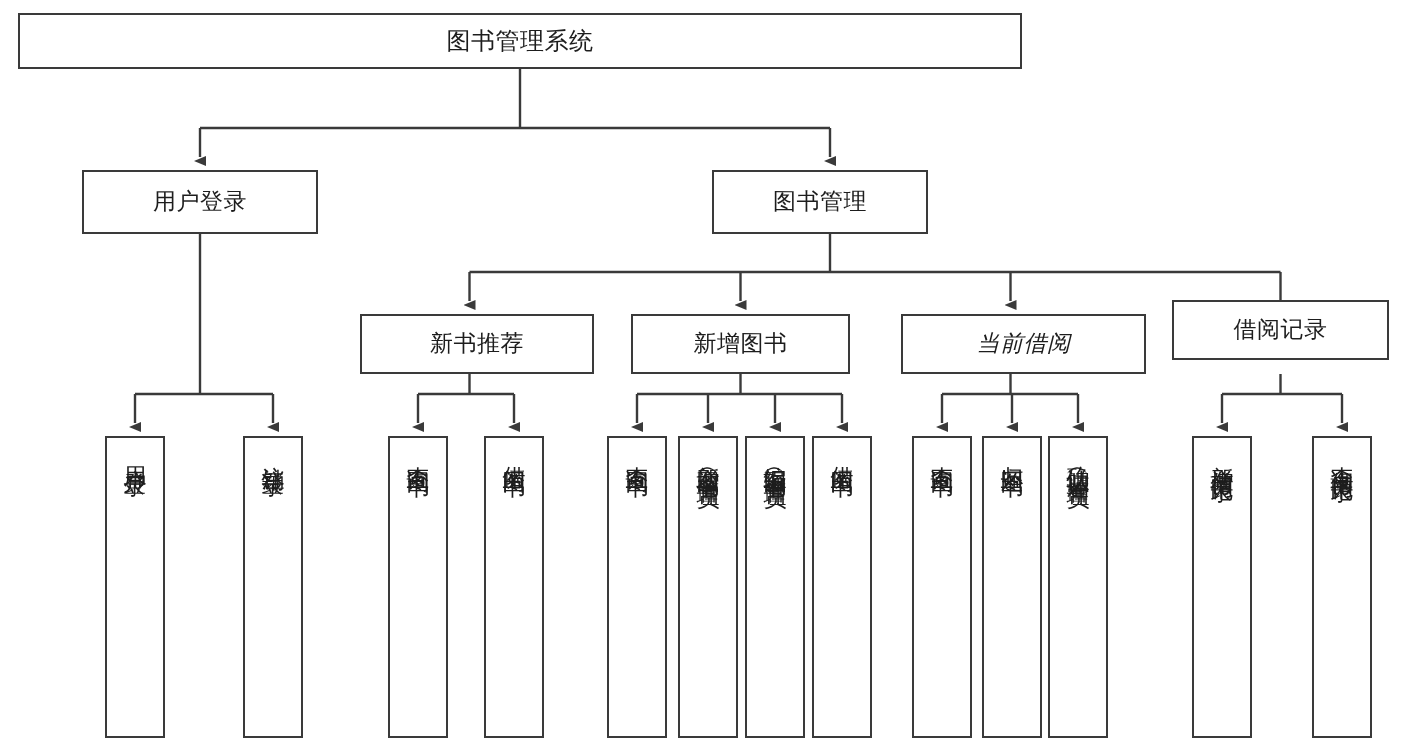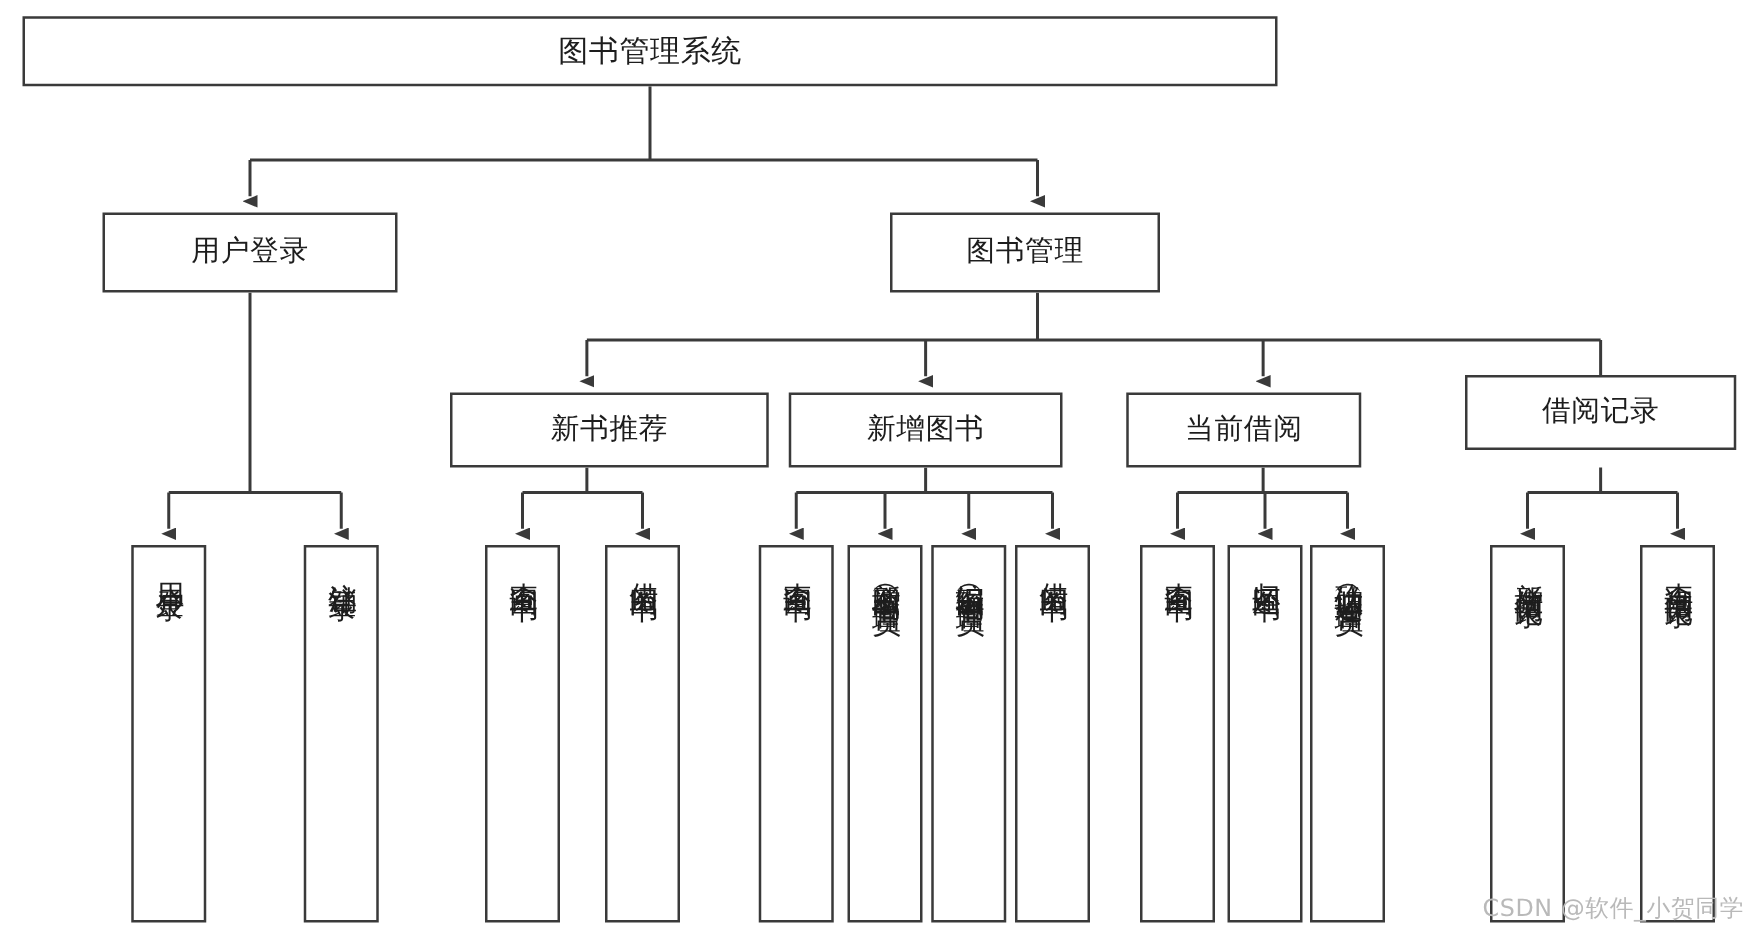--- a/index.html
+++ b/index.html
@@ -123,27 +123,27 @@
   <div id="node-layer">
       <div class="node root horizontal" style="left: 18px; top: 13px; width: 1004px; height: 56px;">
         <span class="node-label">图书管理系统</span>
       </div>
       <div class="node level2 horizontal" style="left: 82px; top: 170px; width: 236px; height: 64px;">
         <span class="node-label">用户登录</span>
       </div>
       <div class="node level2 horizontal" style="left: 712px; top: 170px; width: 216px; height: 64px;">
         <span class="node-label">图书管理</span>
       </div>
-      <div class="node level3 horizontal" style="left: 360px; top: 314px; width: 255px; height: 60px; justify-content: center;">
+      <div class="node level3 horizontal" style="left: 360px; top: 314px; width: 234px; height: 60px; justify-content: center;">
         <span class="node-label">新书推荐</span>
       </div>
       <div class="node level3 horizontal" style="left: 631px; top: 314px; width: 219px; height: 60px;">
         <span class="node-label">新增图书</span>
       </div>
-      <div class="node level3 horizontal" style="left: 901px; top: 314px; width: 188px; height: 60px;">
+      <div class="node level3 horizontal" style="left: 901px; top: 314px; width: 245px; height: 60px; font-style: italic;">
         <span class="node-label">当前借阅</span>
       </div>
       <div class="node level3 horizontal" style="left: 1172px; top: 300px; width: 217px; height: 60px;">
         <span class="node-label">借阅记录</span>
       </div>
       <div class="node leaf vertical" style="left: 105px; top: 436px; width: 60px; height: 302px;">
         <span class="node-label">用户登录</span>
       </div>
       <div class="node leaf vertical" style="left: 243px; top: 436px; width: 60px; height: 302px;">
         <span class="node-label">注销登录</span>
@@ -176,14 +176,13 @@
         <span class="node-label">确认归还（管理员）</span>
       </div>
       <div class="node leaf vertical" style="left: 1192px; top: 436px; width: 60px; height: 302px;">
         <span class="node-label">新增借阅记录</span>
       </div>
       <div class="node leaf vertical" style="left: 1312px; top: 436px; width: 60px; height: 302px;">
         <span class="node-label">查询借阅记录</span>
       </div>
     </div>
 
-  <div id="watermark">CSDN @软件_小贺同学</div>
 </div>
 
 </body></html>

